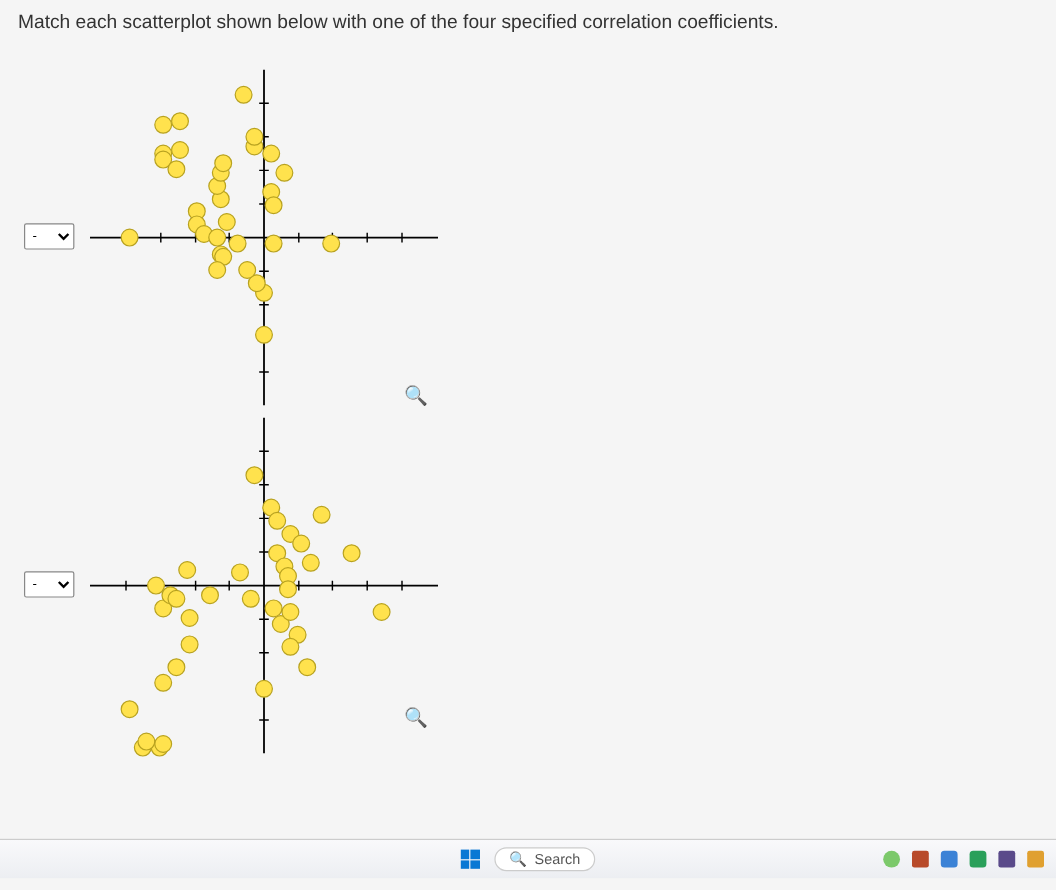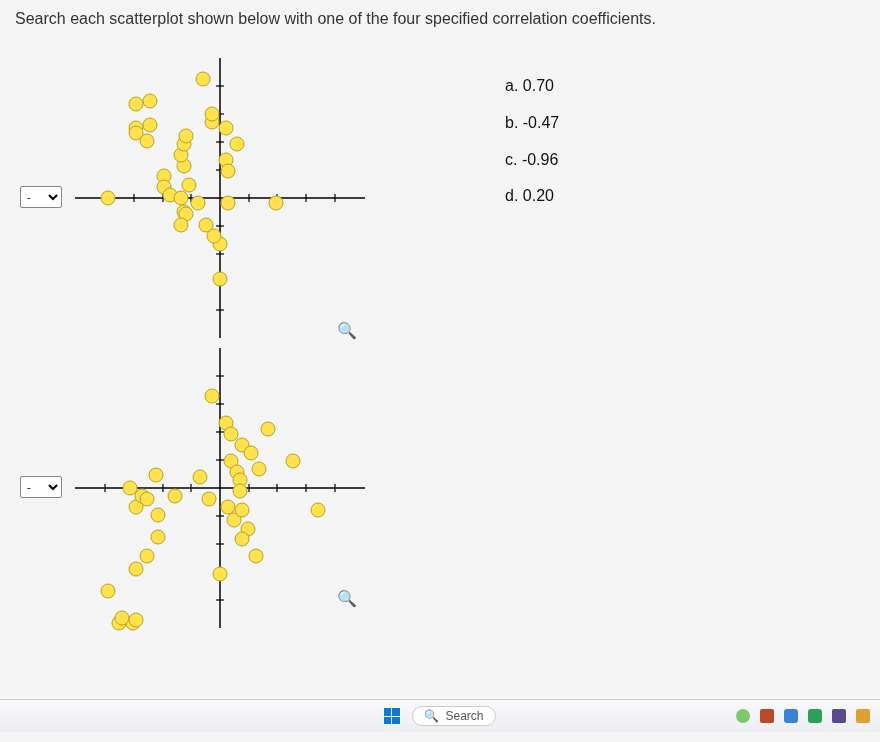--- a/index.html
+++ b/index.html
@@ -93,21 +93,21 @@
     display:flex; align-items:center; gap:6px;
     background:#fff; border:1px solid #ccc; border-radius:14px;
     padding:2px 12px; font-size:12px; color:#555;
   }
   .tray { position:absolute; right:10px; display:flex; gap:10px; align-items:center;}
   .tray-dot { width:14px; height:14px; border-radius:50%; }
 </style>
 </head>
 <body>
 
-<div class="question">Search each scatterplot shown below with one of the four specified correlation coefficients.</div>
+<div class="question">Match each scatterplot shown below with one of the four specified correlation coefficients.</div>
 
 <div class="content-row">
   <div class="plots-col">
 
     <div class="plot-row">
       <select class="dropdown" title="-">
         <option>-</option>
       </select>
       <div class="chart-box" id="chart1">
         <svg class="axes" width="290" height="280">
@@ -232,26 +232,20 @@
           <div class="dot" style="left: 184.2px; top: 121.1px;"></div>
           <div class="dot" style="left: 192.6px; top: 80.6px;"></div>
           <div class="dot" style="left: 145px; top: 226.4px;"></div>
           <div class="dot" style="left: 217.8px; top: 113px;"></div>
           <div class="dot" style="left: 243px; top: 161.6px;"></div>
         </div>
     </div>
 
   </div>
 
-  <div class="options">
-    <div>a. 0.70</div>
-    <div>b. -0.47</div>
-    <div>c. -0.96</div>
-    <div>d. 0.20</div>
-  </div>
 </div>
 
 <div class="taskbar">
   <div class="win-icon">
     <span></span>
       <span></span>
       <span></span>
       <span></span>
   </div>
   <div class="searchpill">

